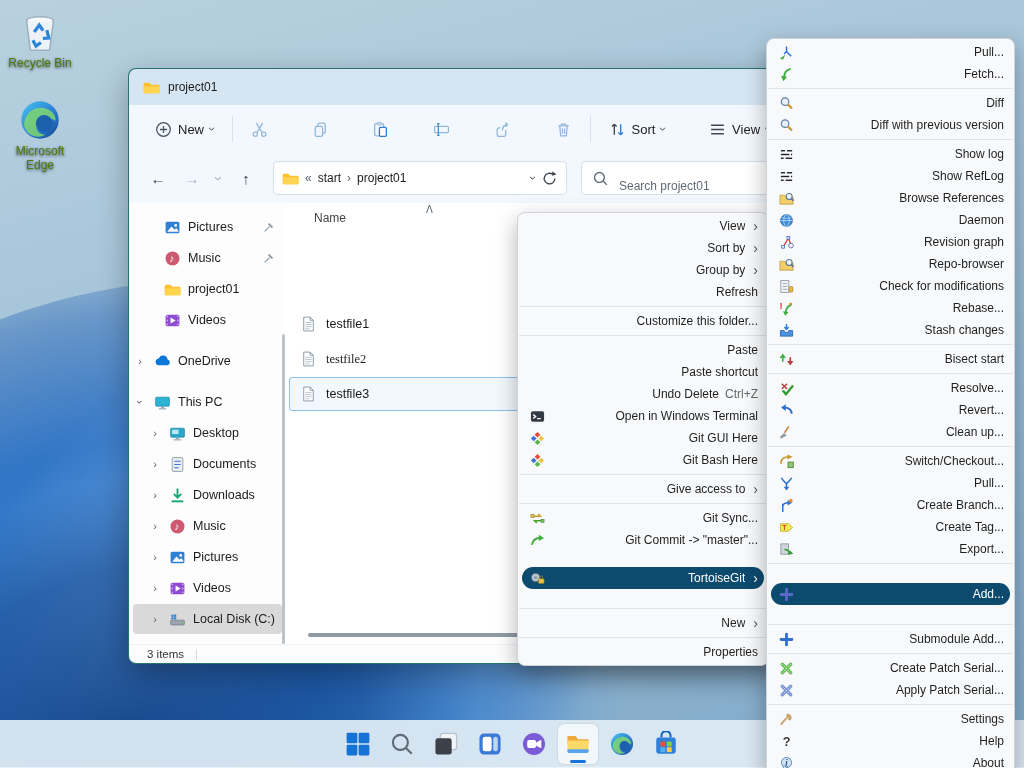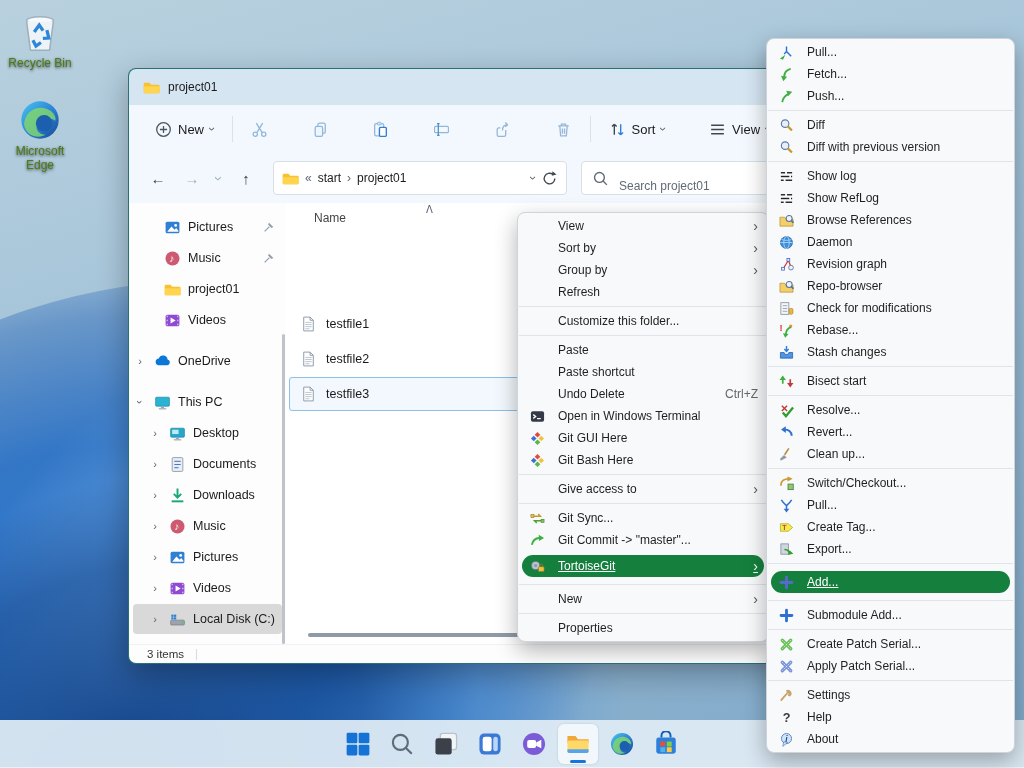--- a/index.html
+++ b/index.html
@@ -70,27 +70,27 @@
   .f-ic svg{width:100%;height:100%;}
   #hscroll{position:absolute;left:22px;bottom:8px;width:400px;height:4px;background:#8f9aa4;border-radius:2px;}
   #statusbar{left:0;bottom:0;right:0;height:18px;background:#fdfdfd;display:flex;align-items:center;
              padding-left:18px;font-size:11.5px;color:#333;gap:12px;border-top:1px solid #f0f2f4;}
   #statusbar .div{width:1px;height:11px;background:#d6dbe0;}
   
   .menu{position:absolute;background:#f8f9fb;border:1px solid #cfd4da;border-radius:8px;
         box-shadow:0 8px 22px rgba(0,0,0,.3);padding:2px 0;display:flex;flex-direction:column;}
   #ctxmenu{left:517px;top:212px;width:250px;z-index:20;}
   #tgmenu{left:766px;top:38px;width:247px;z-index:21;}
-  .menu-item{display:flex;align-items:center;height:22px;padding:0 10px 0 8px;font-size:12px;color:#1f1f1f;}
+  .menu-item{display:flex;align-items:center;height:22px;padding:0 10px 0 8px;font-size:12px;color:#1f1f1f;text-align:right;}
   .mi-ic{width:22px;height:16px;display:inline-flex;align-items:center;justify-content:center;margin-right:10px;flex:0 0 22px;}
   .mi-ic svg{width:15px;height:15px;}
   .mi-label{flex:1;white-space:nowrap;overflow:hidden;}
-  .mi-short{color:#666;margin-left:18px;}
+  .mi-short{color:#666;margin-left:6px;}
   .mi-arrow{color:#555;font-size:14px;margin-left:8px;}
-  .menu-item.hl{background:#15803d;color:#fff;border-radius:11px;margin:4px 4px;padding:0 6px 0 4px;text-decoration:underline;}
+  .menu-item.hl{background:#0c4a6e;color:#fff;border-radius:11px;margin:16px 4px;padding:0 6px 0 4px;}
   .menu-item.hl .mi-arrow,.menu-item.hl .mi-short{color:#fff;}
   .menu-sep{height:1px;background:#e0e3e7;margin:3px 1px;}
   
   #taskbar{left:0;bottom:0;right:0;height:48px;background:rgba(222,235,244,.94);z-index:10;
            display:flex;align-items:center;justify-content:center;gap:4px;box-shadow:0 -1px 0 rgba(255,255,255,.5) inset;}
   .tk-btn{width:40px;height:40px;border-radius:6px;display:flex;align-items:center;justify-content:center;position:relative;}
   .tk-btn svg{width:26px;height:26px;}
   .tk-btn.active{background:rgba(255,255,255,.65);box-shadow:0 0 2px rgba(120,140,160,.4);}
   .tk-btn.active::after{content:"";position:absolute;bottom:1px;left:50%;transform:translateX(-50%);
                         width:16px;height:3px;border-radius:2px;background:#1a73d8;}
@@ -478,21 +478,21 @@
               <g stroke="#b9c2cc" stroke-width=".9">
                 <line x1="5" y1="6.5" x2="11" y2="6.5"></line>
                 <line x1="5" y1="8.5" x2="11" y2="8.5"></line>
                 <line x1="5" y1="10.5" x2="11" y2="10.5"></line>
                 <line x1="5" y1="12.5" x2="9" y2="12.5"></line>
               </g>
             </svg>
           </span>
           <span>testfile1</span>
         </div>
-        <div class="frow" style="top: 139px;">
+        <div class="frow" style="top: 139px; font-family: Liberation Serif, serif;">
           <span class="f-ic">
             <svg viewBox="0 0 16 16">
               <path d="M3.5 1.5h6l3 3v10h-9z" fill="#fff" stroke="#8d9aa8" stroke-width=".9"></path>
               <path d="M9.5 1.5v3h3" fill="none" stroke="#8d9aa8" stroke-width=".9"></path>
               <g stroke="#b9c2cc" stroke-width=".9">
                 <line x1="5" y1="6.5" x2="11" y2="6.5"></line>
                 <line x1="5" y1="8.5" x2="11" y2="8.5"></line>
                 <line x1="5" y1="10.5" x2="11" y2="10.5"></line>
                 <line x1="5" y1="12.5" x2="9" y2="12.5"></line>
               </g>
@@ -660,29 +660,20 @@
     </div>
     <div class="menu-item">
       <span class="mi-ic">
         <svg viewBox="0 0 16 16">
           <path d="M12.5 2C7.5 3 5.5 7 5.5 11" stroke="#3fae3f" stroke-width="2" fill="none"></path>
           <polygon points="2.2,9.3 8.6,10.3 4.6,15.2" fill="#3fae3f"></polygon>
         </svg>
       </span>
       <span class="mi-label">Fetch...</span>
     </div>
-    <div class="menu-item">
-      <span class="mi-ic">
-        <svg viewBox="0 0 16 16">
-          <path d="M3.5 14C4.5 9 6.5 6.5 10.5 5.5" stroke="#3fae3f" stroke-width="2" fill="none"></path>
-          <polygon points="7.8,1.8 14.2,3 9.8,7.5" fill="#3fae3f"></polygon>
-        </svg>
-      </span>
-      <span class="mi-label">Push...</span>
-    </div>
     <div class="menu-sep"></div>
     <div class="menu-item">
       <span class="mi-ic">
         <svg viewBox="0 0 16 16">
           <circle cx="6.5" cy="6" r="4" fill="#e7eef7" stroke="#5b7ca8" stroke-width="1.2"></circle>
           <line x1="9.4" y1="8.9" x2="13.8" y2="13.3" stroke="#c9992e" stroke-width="2.4"></line>
         </svg>
       </span>
       <span class="mi-label">Diff</span>
     </div>
@@ -856,20 +847,30 @@
       <span class="mi-label">Switch/Checkout...</span>
     </div>
     <div class="menu-item">
       <span class="mi-ic">
         <svg viewBox="0 0 16 16">
           <path d="M2.5 2C5 6 7 7 8 8m5.5-6C11 6 9 7 8 8m0 0v4" stroke="#2f6fd0" stroke-width="1.6" fill="none"></path>
           <polygon points="5,11.4 11,11.4 8,15.4" fill="#2f6fd0"></polygon>
         </svg>
       </span>
       <span class="mi-label">Pull...</span>
+    </div>
+    <div class="menu-item">
+      <span class="mi-ic">
+        <svg viewBox="0 0 16 16">
+          <path d="M4 15V6m0 3c0-3.5 3-4 6-4" stroke="#2f6fd0" stroke-width="1.6" fill="none"></path>
+          <polygon points="9.2,2 14,5 9.2,8" fill="#2f6fd0"></polygon>
+          <circle cx="12.6" cy="2.8" r="2" fill="#f08f2e"></circle>
+        </svg>
+      </span>
+      <span class="mi-label">Create Branch...</span>
     </div>
     <div class="menu-item">
       <span class="mi-ic">
         <svg viewBox="0 0 16 16">
           <polygon points="1.5,4 10,4 14.5,8 10,12 1.5,12" fill="#f2ec4e" stroke="#b3a81f" stroke-width=".8"></polygon>
           <text x="3.4" y="10.6" font-size="7.5" font-weight="bold" fill="#d03a2e">T</text>
         </svg>
       </span>
       <span class="mi-label">Create Tag...</span>
     </div>

